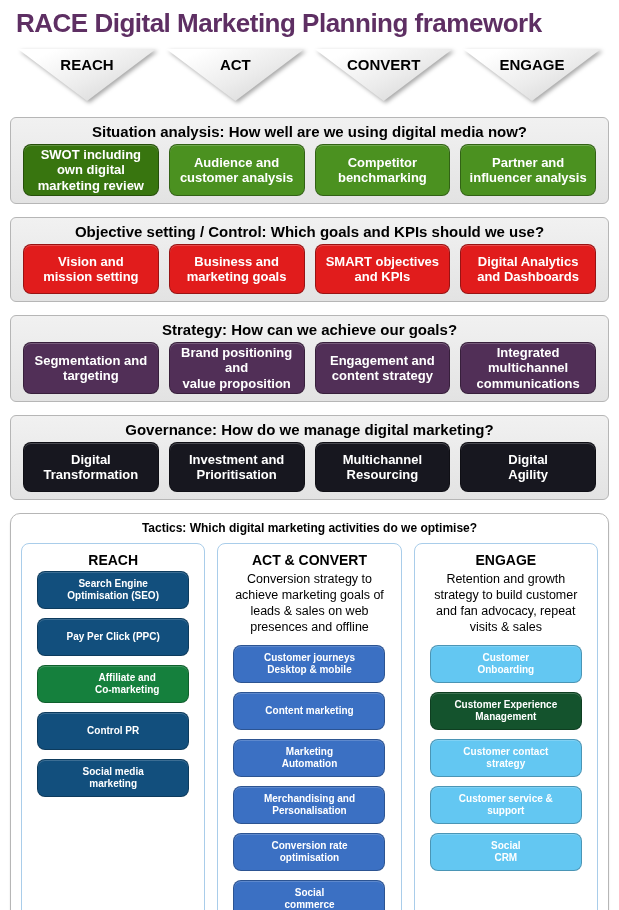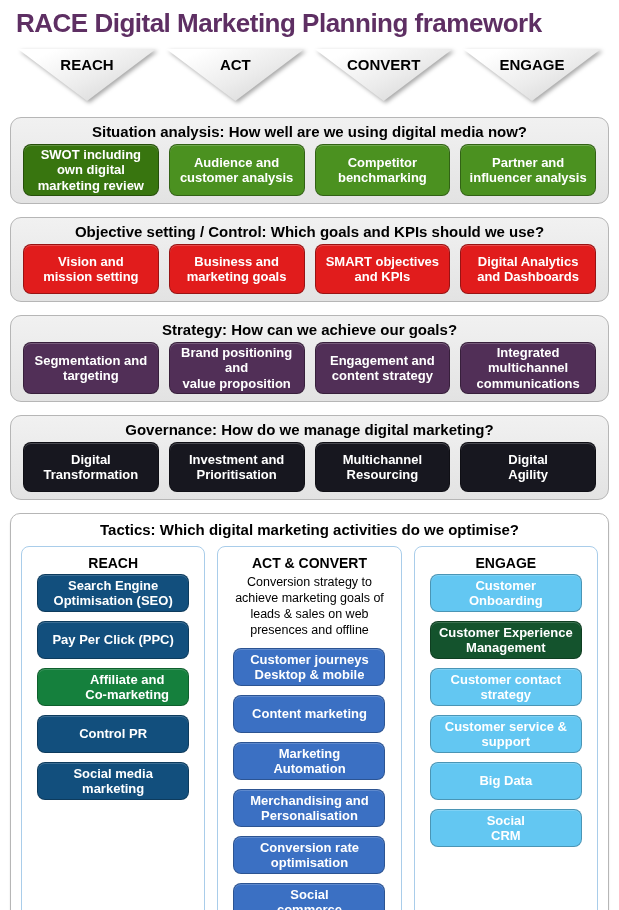--- a/index.html
+++ b/index.html
@@ -31,21 +31,21 @@
     background:linear-gradient(155deg,#ffffff 15%,#ececec 55%,#d6d6d6 90%);
   }
   .arrow .lbl {
     position:absolute; top:7px; left:0; width:100%;
     text-align:center; font-weight:bold; font-size:15px; color:#000;
   }
 
   
   .band {
     background:linear-gradient(180deg,#f1f1f1,#e3e3e3);
-    border:1px solid #b6b6b6; border-radius:11px;
+    border:1px solid #b6b6b6; border-radius:6px;
     padding:2px 12px 7px; margin-bottom:13px;
   }
   .band-title {
     font-size:15px; font-weight:bold; text-align:center;
     margin:2px 0 3px; line-height:19px; color:#000;
   }
   .band-row { display:flex; gap:10px; }
   .band-box {
     flex:1; min-height:50px; border-radius:8px;
     color:#fff; font-weight:bold; font-size:13px; line-height:1.18;
@@ -57,37 +57,37 @@
   }
 
   
   .tactics {
     background:#ffffff;
     border:1px solid #b6b6b6; border-radius:10px;
     padding:3px 10px 10px;
     box-shadow:0 2px 2px rgba(0,0,0,0.12);
   }
   .tactics-title {
-    font-size:15px; font-weight:bold; text-align:center;
+    font-size:12px; font-weight:bold; text-align:center;
     margin:4px 0 8px; color:#000;
   }
   .cols { display:flex; gap:12px; }
   .col {
     flex:1; background:#fff;
     border:1px solid #a9cdea; border-radius:8px;
     padding:6px 8px 10px;
   }
   .col-header { font-size:14px; font-weight:bold; text-align:center; margin:2px 0 3px; }
   .col-desc {
     font-size:12.5px; text-align:center; line-height:1.28;
     margin:0 0 10px;
   }
   .titem {
     width:152px; margin:0 auto 9px; min-height:38px; border-radius:8px;
-    color:#fff; font-weight:bold; font-size:13px; line-height:1.18;
+    color:#fff; font-weight:bold; font-size:10px; line-height:1.18;
     display:flex; align-items:center; justify-content:center;
     text-align:center; white-space:pre-line;
     padding:2px 4px; box-sizing:border-box;
     border:1px solid rgba(0,0,0,0.25);
     box-shadow:inset 0 1px 0 rgba(255,255,255,0.18);
   }
   .titem:last-child { margin-bottom:0; }
 </style>
 </head>
 <body>
@@ -200,29 +200,29 @@
         <div class="titem" style="background: rgb(59, 112, 195);">Merchandising and
 Personalisation</div>
         <div class="titem" style="background: rgb(59, 112, 195);">Conversion rate
 optimisation</div>
         <div class="titem" style="background: rgb(59, 112, 195);">Social
 commerce</div>
       </div>
 
       <div class="col">
         <div class="col-header">ENGAGE</div>
+        <div class="col-desc">Retention and growth strategy to build customer and fan advocacy, repeat visits &amp; sales</div>
         <div class="titem" style="background: rgb(99, 199, 242);">Customer
 Onboarding</div>
         <div class="titem" style="background: #14532d;">Customer Experience
 Management</div>
         <div class="titem" style="background: rgb(99, 199, 242);">Customer contact
 strategy</div>
         <div class="titem" style="background: rgb(99, 199, 242);">Customer service &amp;
 support</div>
-        <div class="titem" style="background: rgb(99, 199, 242);">Big Data</div>
         <div class="titem" style="background: rgb(99, 199, 242);">Social
 CRM</div>
       </div>
 
     </div>
   </section>
 
 </div>
 
 </body></html>

